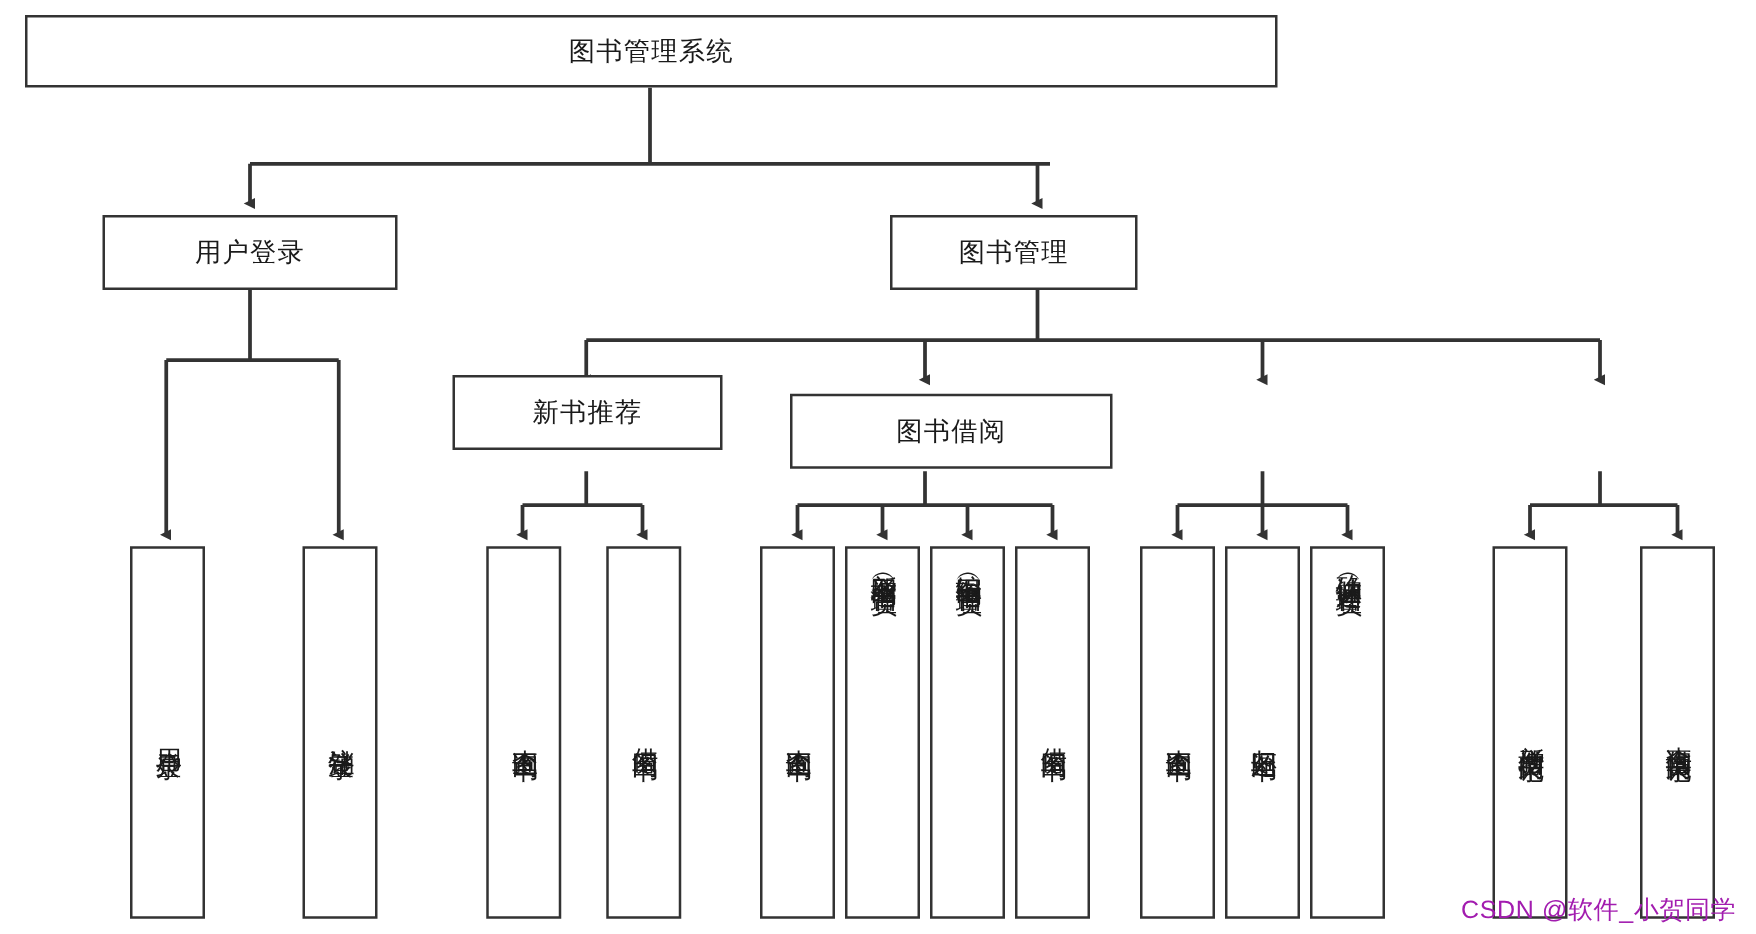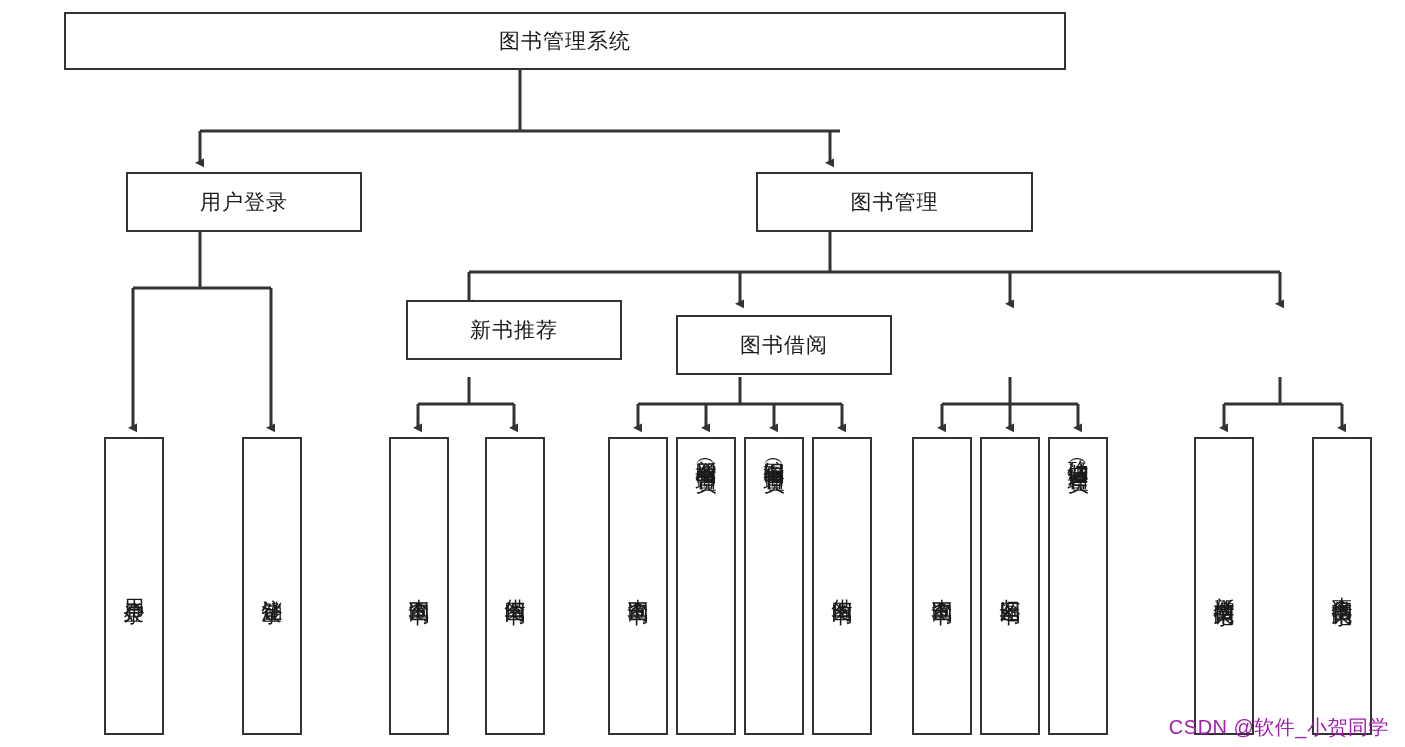--- a/index.html
+++ b/index.html
@@ -31,21 +31,20 @@
     background: #ffffff;
     border: 2px solid #333333;
     display: flex;
     align-items: center;
     justify-content: center;
     color: #1a1a1a;
   }
   .node.horizontal {
     font-size: 21px;
     letter-spacing: 1px;
-    margin-left: 44px;
   }
   .node.vertical {
     align-items: flex-start;
     justify-content: center;
     padding-top: 4px;
   }
   .node.vertical .vtext {
     writing-mode: vertical-rl;
     text-orientation: upright;
     font-size: 21px;
@@ -123,29 +122,29 @@
   </svg>
 
   <div class="node horizontal" style="left:20px; top:12px; width:1002px; height:58px;">
     <span>图书管理系统</span>
   </div>
 
   <div class="node horizontal" style="left:82px; top:172px; width:236px; height:60px;">
     <span>用户登录</span>
   </div>
 
-  <div class="node horizontal" style="left:712px; top:172px; width:277px; height:60px;">
+  <div class="node horizontal" style="left:712px; top:172px; width:198px; height:60px;">
     <span>图书管理</span>
   </div>
 
   <div class="node horizontal" style="left:362px; top:300px; width:216px; height:60px;align-items:center;">
     <span>新书推荐</span>
   </div>
 
-  <div class="node horizontal" style="left:632px; top:315px; width:216px; height:60px;">
+  <div class="node horizontal" style="left:632px; top:315px; width:258px; height:60px;">
     <span>图书借阅</span>
   </div>
 
 
 
   <div class="node vertical centered" style="left:104px; top:437px; width:60px; height:298px;">
     <span class="vtext">用户登录</span>
   </div>
 
   <div class="node vertical centered" style="left:242px; top:437px; width:60px; height:298px;">

